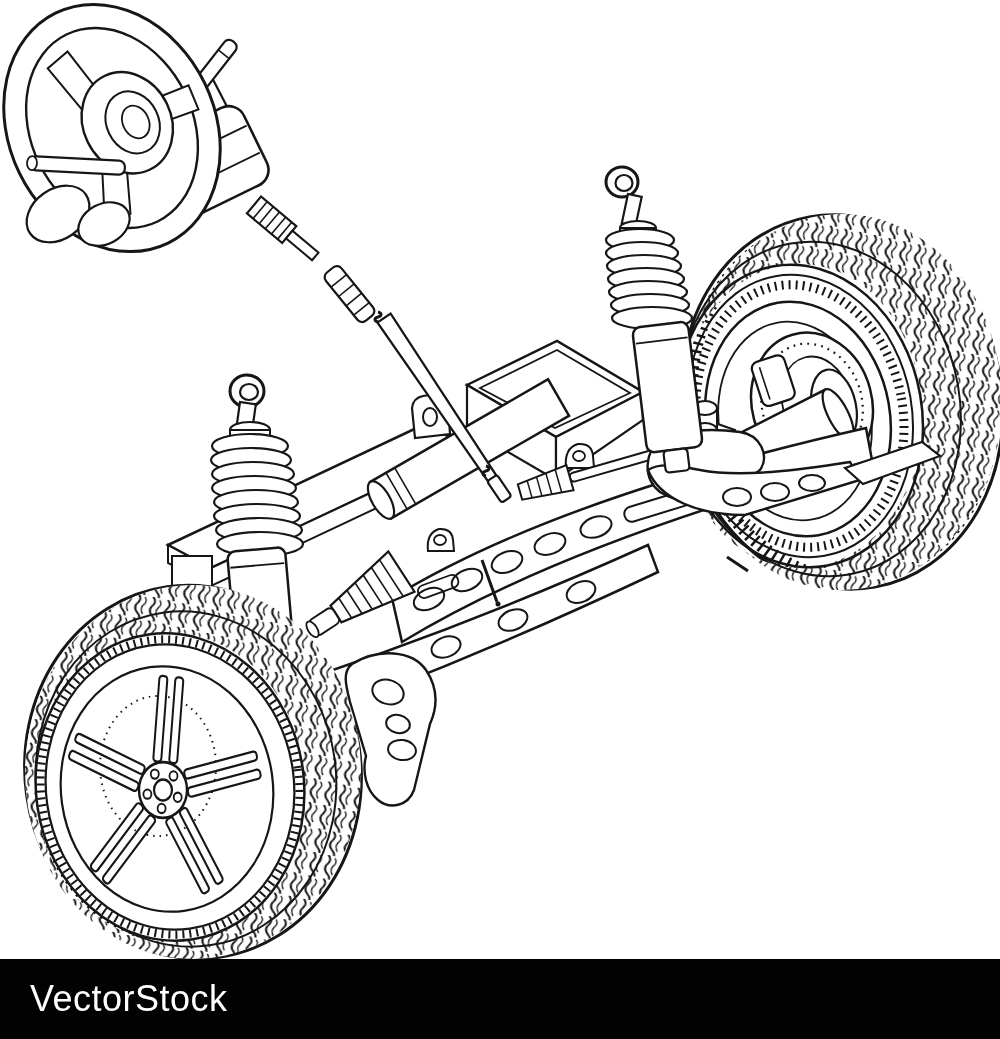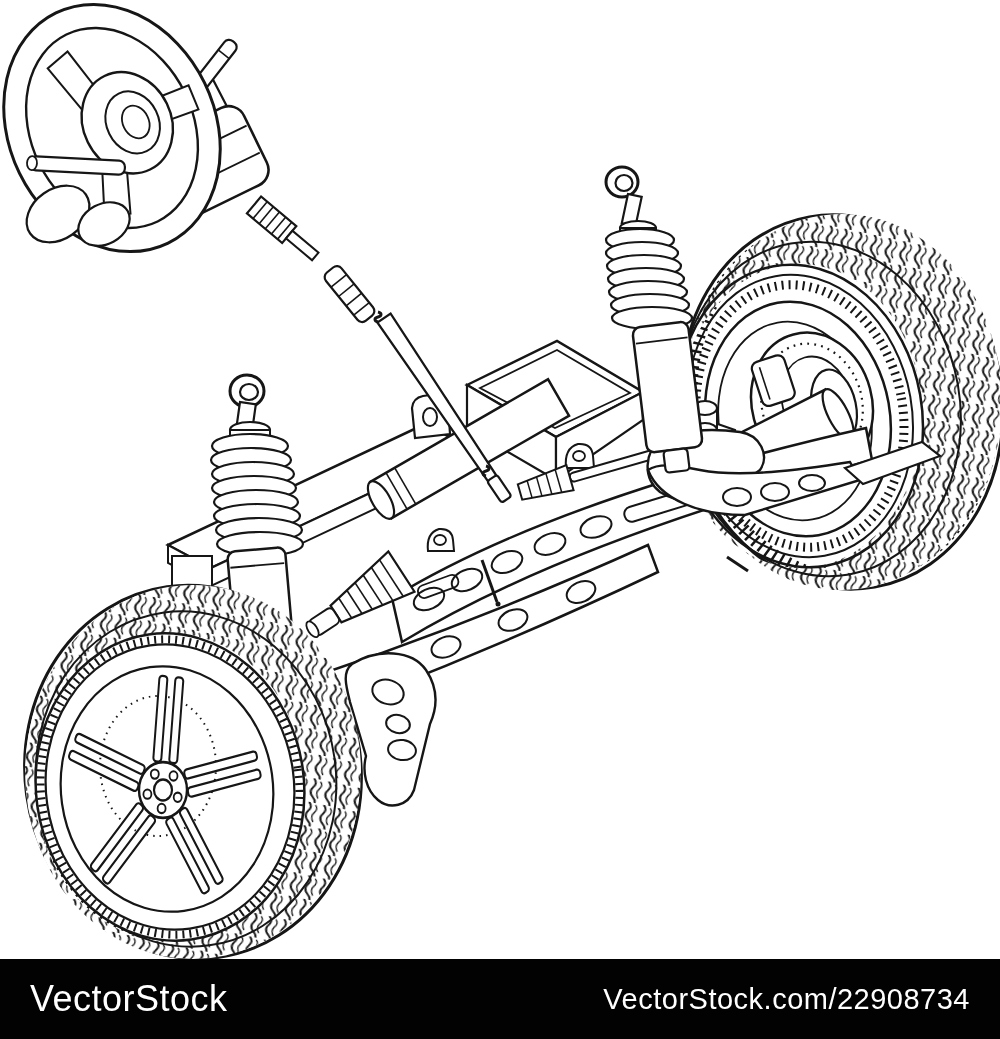--- a/index.html
+++ b/index.html
@@ -310,16 +310,15 @@
     <ellipse cx="104" cy="224" rx="27" ry="20" transform="rotate(-28 104 224)" stroke-width="2.2"></ellipse>
     <g transform="translate(30,163) rotate(3)">
       <rect x="0" y="-7" width="95" height="14" rx="6" stroke-width="2.2"></rect>
       <ellipse cx="2" cy="0" rx="5" ry="7" stroke-width="1.8"></ellipse>
     </g>
   </g>
 </svg>
 
 <div class="footer">
   <span class="brand">VectorStock</span>
-  <span class="credit">VectorStock.com/22908734</span>
 </div>
 
 </div>
 
 </body></html>

